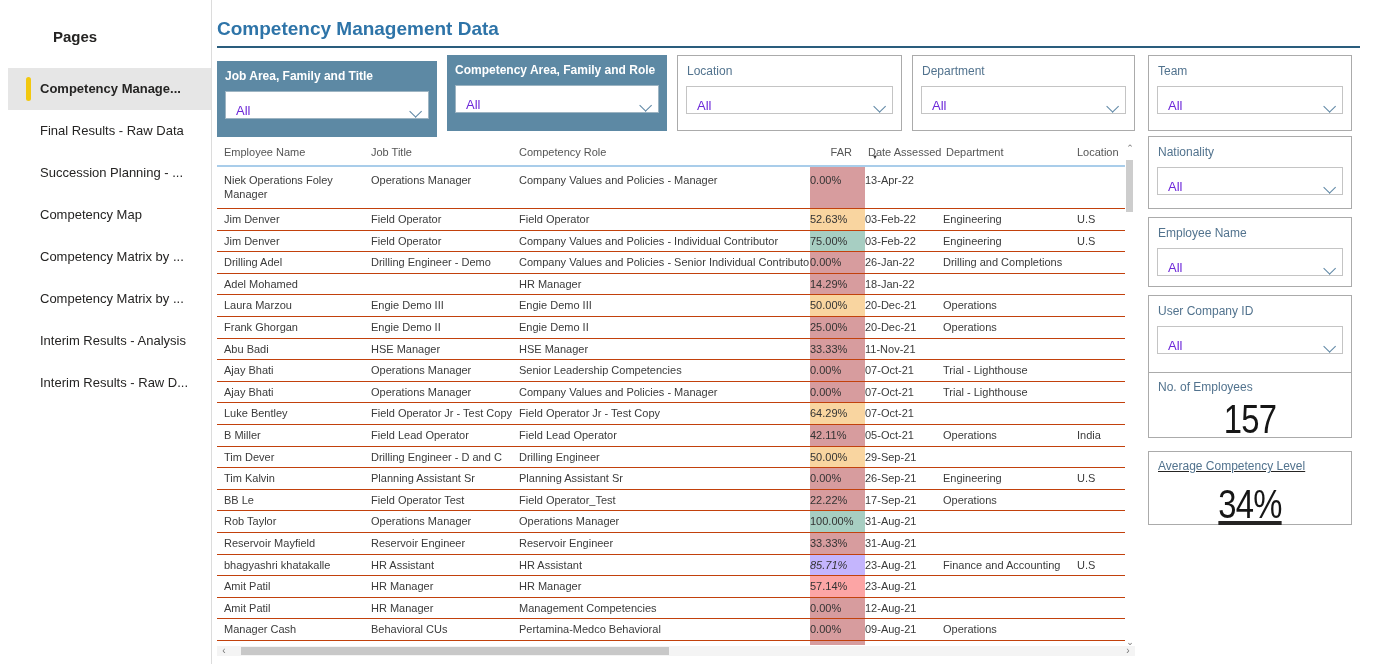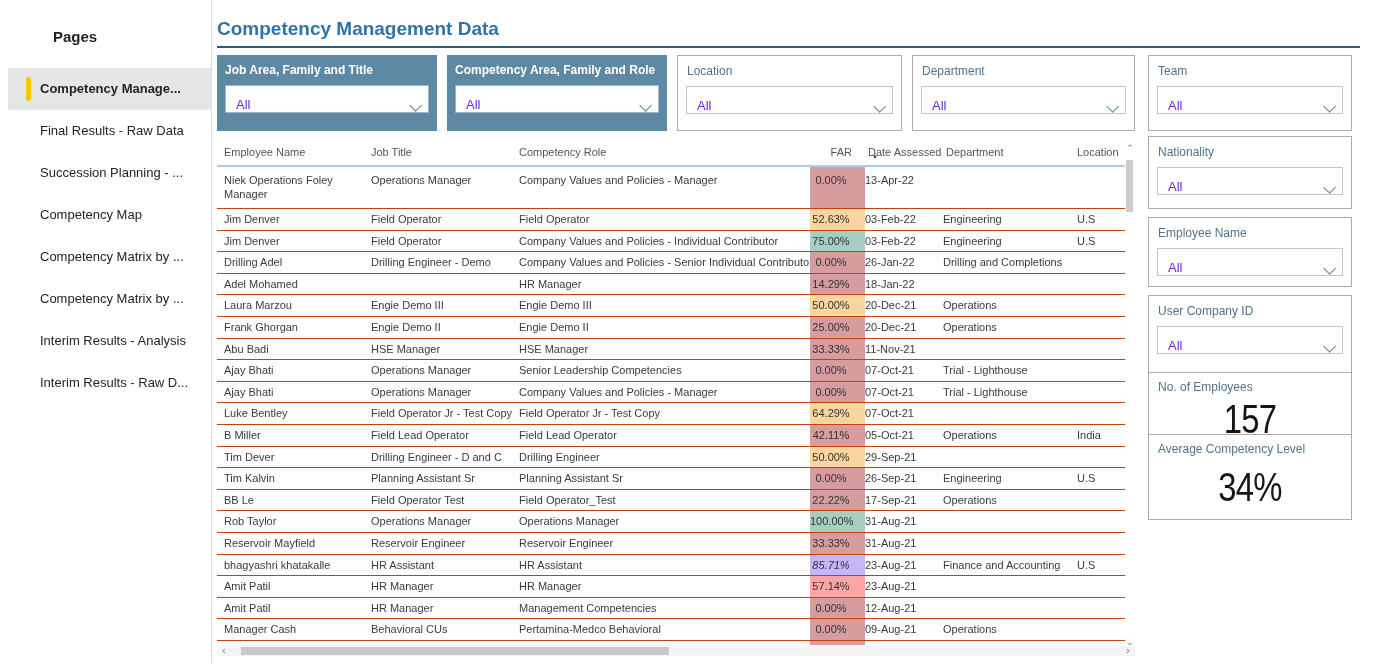--- a/index.html
+++ b/index.html
@@ -40,21 +40,21 @@
   .th{font-size:11px;color:#555;line-height:25px;padding-left:7px;white-space:nowrap;overflow:hidden;cursor:pointer;}
   .th.far{text-align:right;padding:0 13px 0 0;}
   .th.date,.th.dept{padding-left:3px;}
   .th.loc{padding-left:4px;}
   .sort-caret{position:absolute;left:655px;top:14px;font-size:6px;color:#333;}
   .tbody{height:478px;overflow:hidden;position:relative;width:908px;}
   .trow{border-bottom:1px solid #c2410c;cursor:pointer;}
   .td{font-size:11px;color:#3b3b3b;line-height:20.6px;height:20.6px;padding-left:7px;
     white-space:nowrap;overflow:hidden;}
   .trow.tall .td{height:41px;line-height:14px;padding-top:6px;box-sizing:border-box;white-space:normal;}
-  .td.far{text-align:center;padding:0 13px 0 0;}
+  .td.far{text-align:left;padding:0 13px 0 0;}
   .trow.tall .td.far{padding-top:6px;}
   .td.date,.td.dept{padding-left:0;}
   .td.loc{padding-left:4px;}
   
   .vscroll{position:absolute;right:0;top:4px;width:10px;height:502px;}
   .vthumb{position:absolute;left:1px;top:16px;width:7px;height:52px;background:#cdcdcd;}
   .varrow{position:absolute;left:1px;width:8px;height:8px;color:#777;font-size:9px;line-height:8px;text-align:center;cursor:pointer;}
   .varrow.up{top:0;}
   .varrow.down{bottom:0;}
   .hscroll{position:absolute;left:0;top:506px;width:918px;height:10px;background:#f4f4f4;}
@@ -76,21 +76,21 @@
       <div class="nav-item">Competency Matrix by ...</div>
       <div class="nav-item">Competency Matrix by ...</div>
       <div class="nav-item">Interim Results - Analysis</div>
       <div class="nav-item">Interim Results - Raw D...</div>
     </div>
 </div>
 
 <div class="page-title">Competency Management Data</div>
 <div class="title-rule"></div>
 
-<div class="card dark" style="left:217px;top:55px;width:220px;height:76px;">
+<div class="card dark" style="left:217px;top:61px;width:220px;height:76px;">
   <div class="slicer-label">Job Area, Family and Title</div>
   <div class="dropdown">
     <span>All</span>
     <span class="chev"></span>
   </div>
 </div>
 <div class="card dark" style="left:447px;top:55px;width:220px;height:76px;">
   <div class="slicer-label">Competency Area, Family and Role</div>
   <div class="dropdown">
     <span>All</span>
@@ -138,21 +138,21 @@
   <div class="dropdown">
     <span>All</span>
     <span class="chev"></span>
   </div>
 </div>
 
 <div class="card" style="left:1148px;top:372px;width:204px;height:66px;">
   <div class="kpi-label">No. of Employees</div>
   <div class="kpi-value">157</div>
 </div>
-<div class="card" style="left:1148px;top:434px;width:204px;height:86px;">
+<div class="card" style="left:1148px;top:451px;width:204px;height:74px;text-decoration:underline;">
   <div class="kpi-label">Average Competency Level</div>
   <div class="kpi-value" style="margin-top:8px;">34%</div>
 </div>
 
 <div class="table-card">
   <div class="thead tgrid">
     <div class="th">Employee Name</div>
     <div class="th">Job Title</div>
     <div class="th">Competency Role</div>
     <div class="th far">FAR</div>

